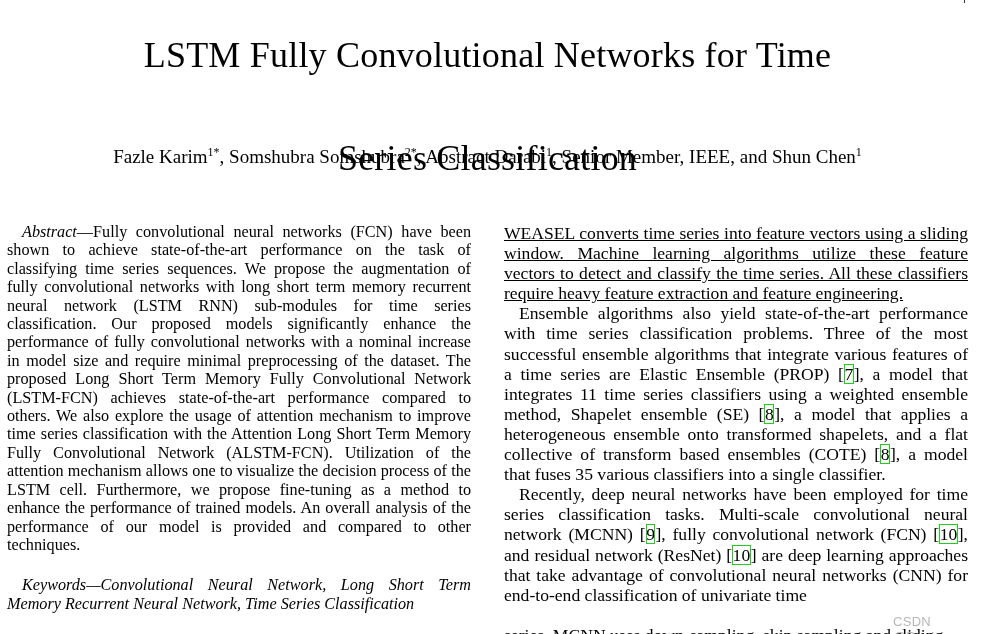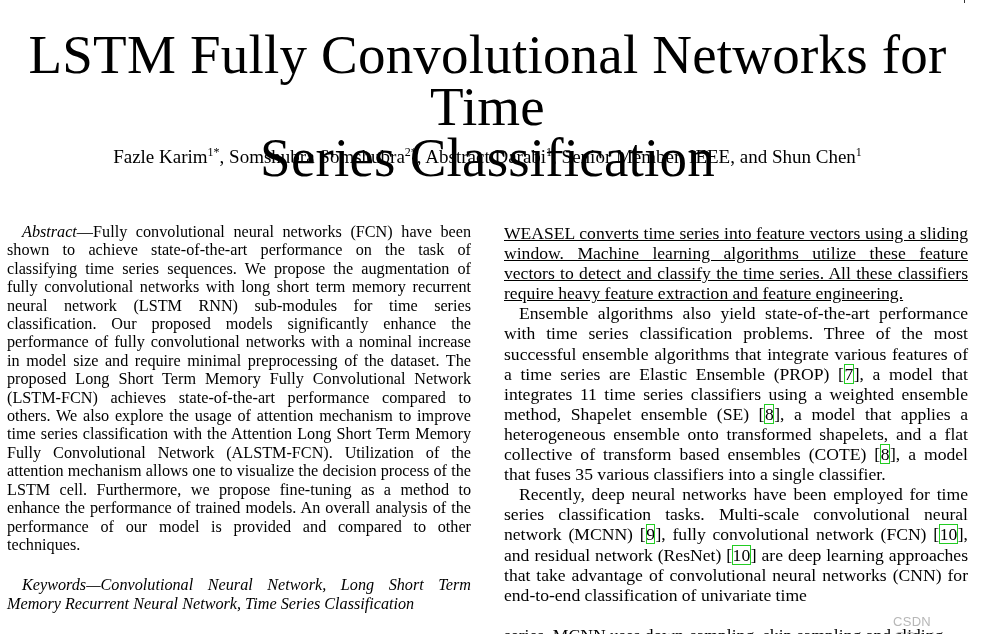--- a/index.html
+++ b/index.html
@@ -4,21 +4,21 @@
 <style>
   html, body { margin: 0; padding: 0; }
   body {
     width: 988px; height: 634px; overflow: hidden; background: #ffffff;
     position: relative; color: #000;
     font-family: "Liberation Serif", "DejaVu Serif", serif;
   }
   .page-mark { position: absolute; left: 964px; top: 0; width: 1px; height: 3px; background: #333; }
   .title {
     position: absolute; left: 0; width: 975px; text-align: center;
-    font-size: 55px; line-height: 52px; letter-spacing: 0.2px; margin: 0; font-weight: normal;
+    font-size: 36px; line-height: 52px; letter-spacing: 0.2px; margin: 0; font-weight: normal;
   }
   .title.l1 { top: 29px; }
   .title.l2 { top: 96px; margin-top: 36px; }
   .authors {
     position: absolute; left: 0; width: 975px; top: 145px; text-align: center;
     font-size: 19px; line-height: 24px;
   }
   .authors sup { font-size: 12px; vertical-align: 0; position: relative; top: -7px; }
   .authors .it { }
 

